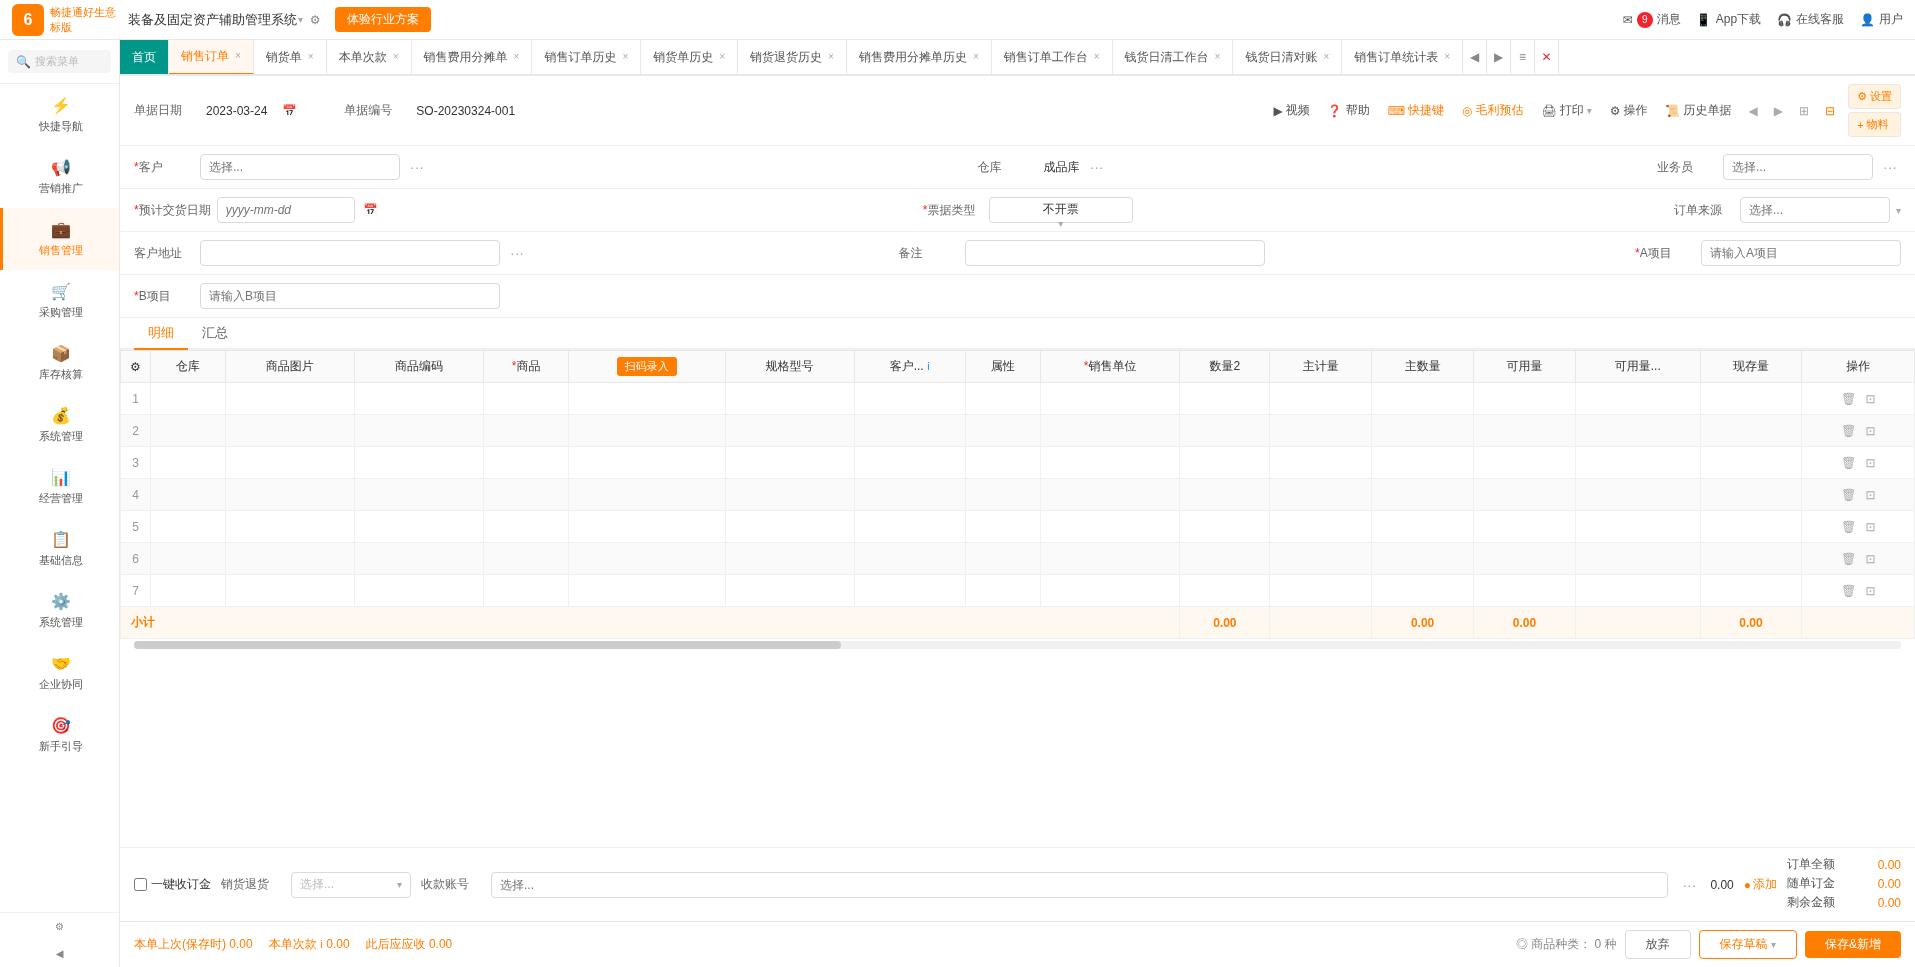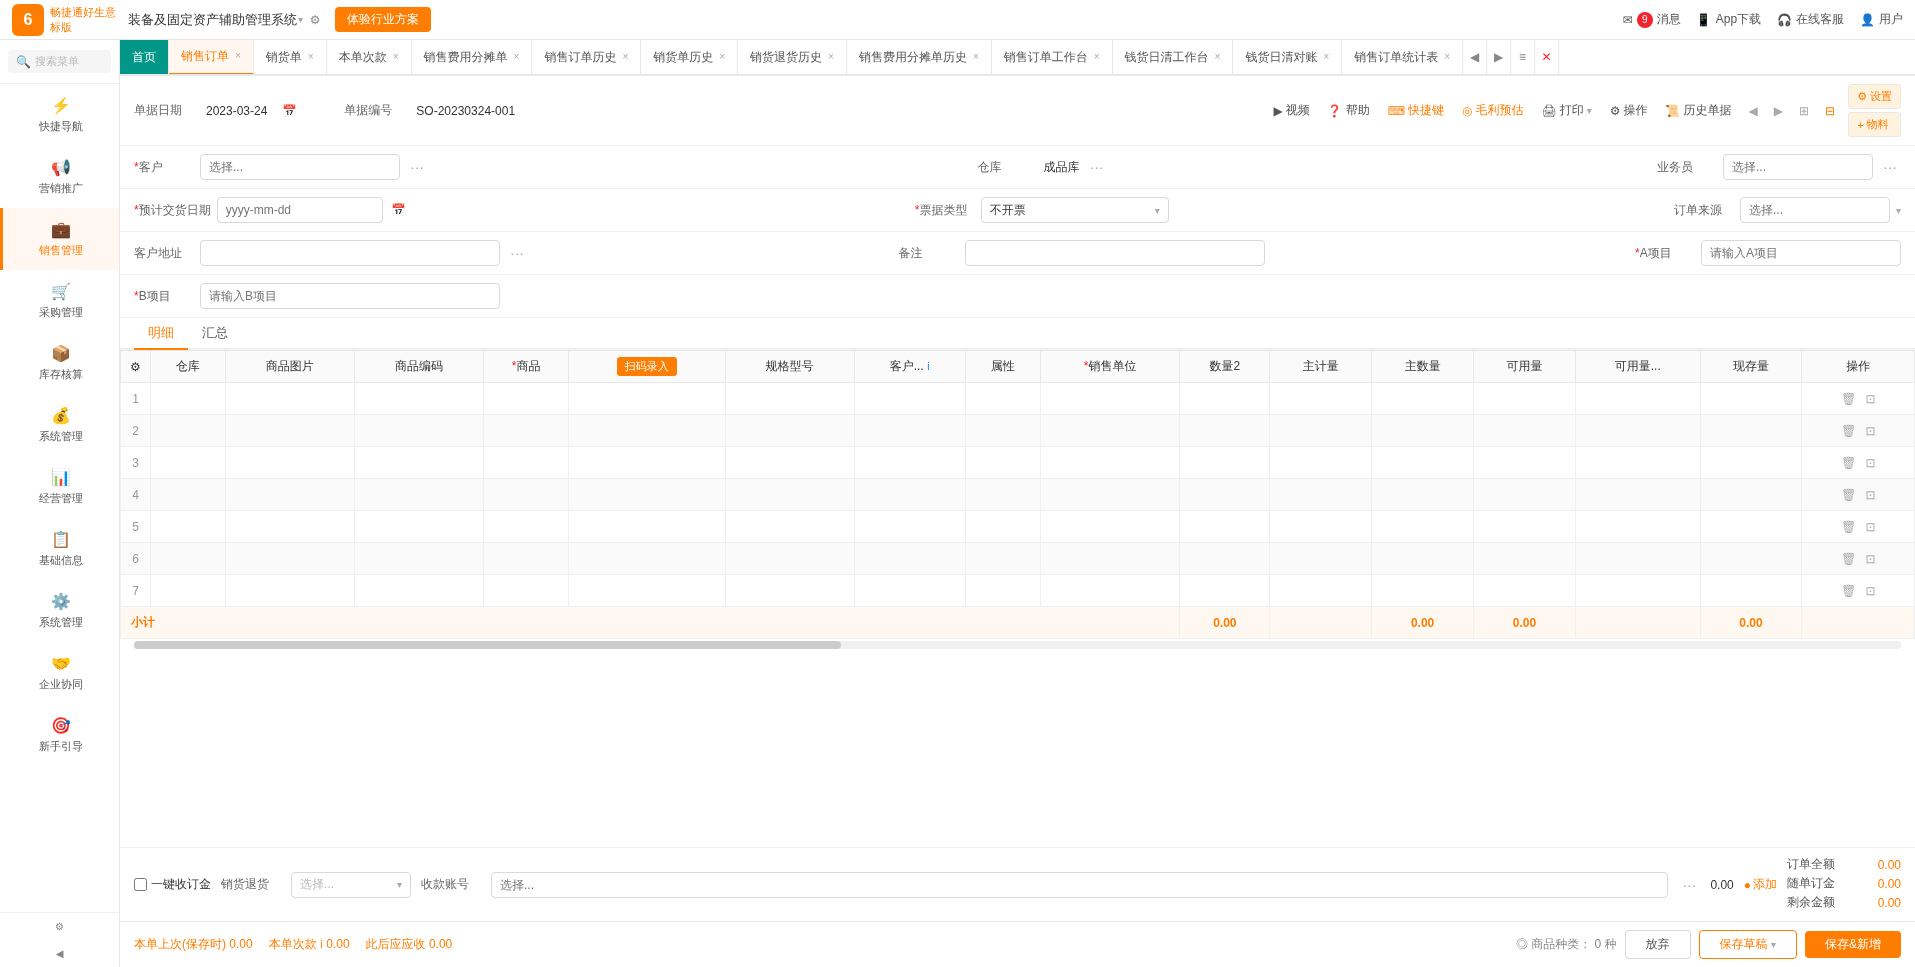--- a/index.html
+++ b/index.html
@@ -342,31 +342,31 @@
             <input type="text" class="field-input" style="width: 150px; color: rgb(187, 187, 187);" placeholder="选择...">
             <span class="ellipsis-btn">···</span>
           </div>
         </div>
 
         <div style="background:#fff; padding:8px 14px; border-bottom:1px solid #f0f0f0; display:flex; align-items:center; gap:16px;">
           <div class="field-group">
             <label class="form-label">
               <span style="color:#f5222d">*</span><span>预计交货日期</span>
             </label>
-            <input type="text" class="field-input" style="width: 166px; color: rgb(187, 187, 187);" placeholder="yyyy-mm-dd">
+            <input type="text" class="field-input" style="width: 138px; color: rgb(187, 187, 187); font-style: italic;" placeholder="yyyy-mm-dd">
             <span class="icon-btn">📅</span>
           </div>
 
           <div style="flex:1"></div>
 
           <div class="field-group">
             <label class="form-label">
               <span style="color:#f5222d">*</span><span>票据类型</span>
             </label>
-            <div class="form-select" style="width:188px;">
+            <div class="form-select" style="width:144px;flex-direction:column;">
               <span>不开票</span>
               <span class="chevron">▾</span>
             </div>
           </div>
 
           <div style="flex:1"></div>
 
           <div class="field-group">
             <label class="form-label">订单来源</label>
             <input type="text" class="field-input" style="width: 150px; color: rgb(187, 187, 187);" placeholder="选择...">

